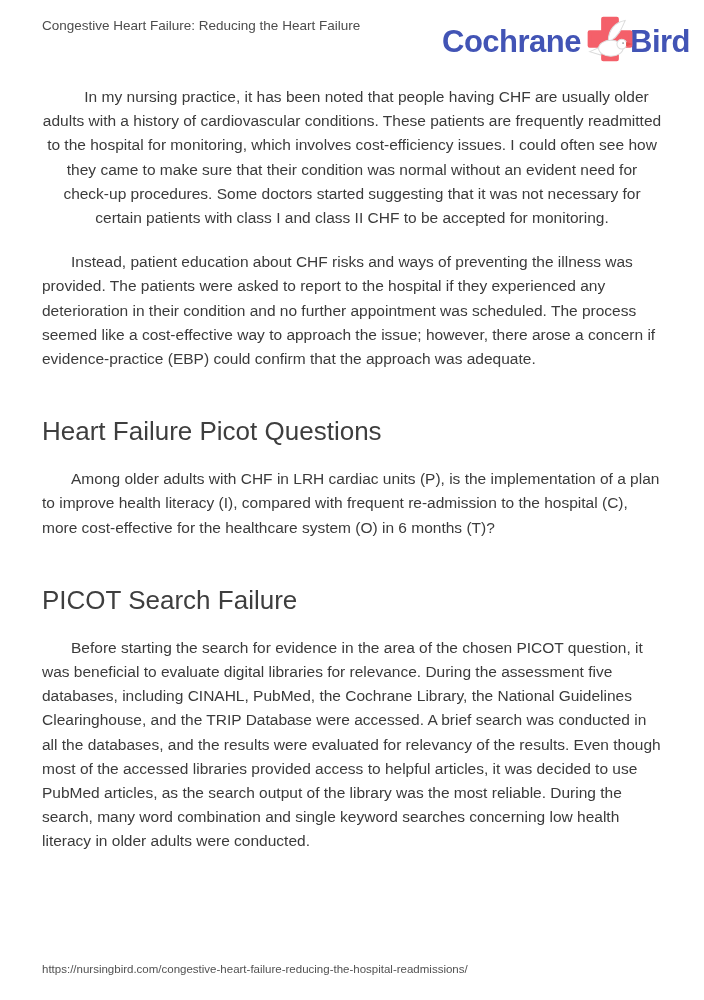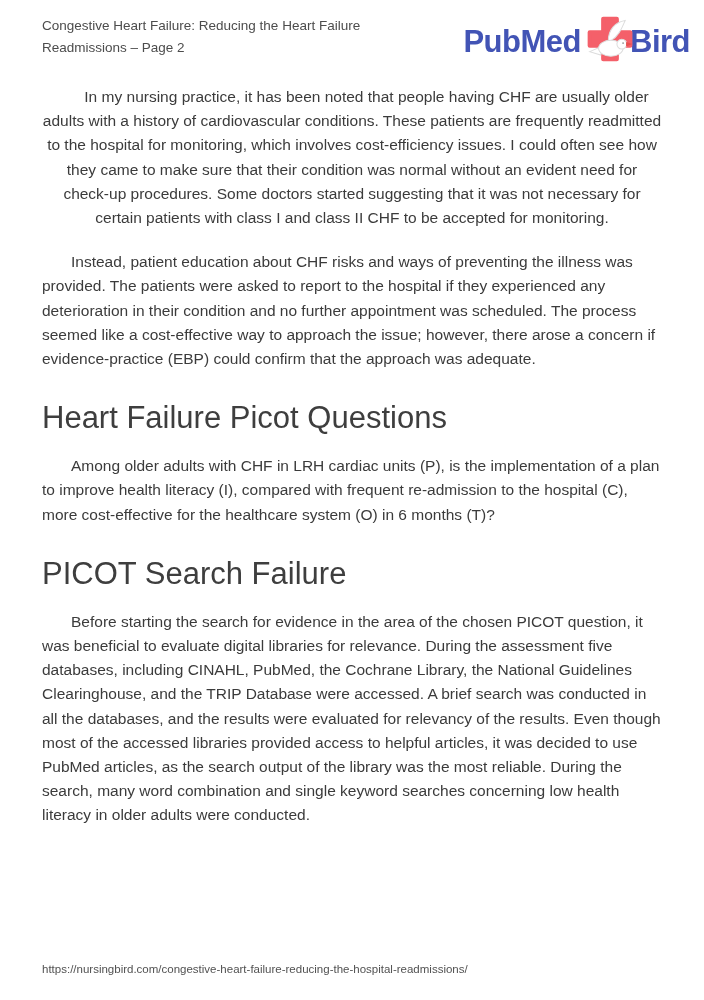--- a/index.html
+++ b/index.html
@@ -30,43 +30,42 @@
   .logo .logo-icon { margin: 0 -7px 0 2px; position: relative; top: 1px; }
 
   
   .article { padding: 0 42px; }
   .article p {
     font-size: 15.5px; line-height: 24.2px; color: #3b3b3b;
     text-indent: 29px; margin: 0 0 20px 0; text-align: left;
   }
   .article p.first { margin-top: 14px; text-align: center; }
   .article h1 {
-    font-size: 31px; line-height: 38px; font-weight: 400; color: #3e3e3e;
-    margin: 28px 0 17px 0; letter-spacing: 0;
+    font-size: 26px; line-height: 38px; font-weight: 400; color: #3e3e3e;
+    margin: 41px 0 17px 0; letter-spacing: 0;
   }
 
   
   .page-footer {
     position: absolute; left: 42px; bottom: 25px;
     font-size: 11.5px; color: #515151;
   }
 </style>
 </head>
 <body>
 
 <div class="page">
 
   <header class="page-header">
     <div class="doc-title">
       <span>Congestive Heart Failure: Reducing the Heart Failure</span>
-      <span>Readmissions – Page 2</span>
     </div>
 
     <div class="logo">
-      <span class="logo-word">PubMed</span>
+      <span class="logo-word">Cochrane</span>
       <span class="logo-icon">
         <svg width="54" height="50" viewBox="0 0 64 58" aria-hidden="true">
 
           <path d="M24 5 H40 V21 H56 V37 H40 V53 H24 V37 H8 V21 H24 Z" stroke-linejoin="round" stroke-width="5" stroke="#f4606a" fill="#f4606a"></path>
 
           <g>
             <path d="M8 44 L24 37 L21 48 Z" fill="#ffffff" stroke="#dcdcdc" stroke-width="1.2"></path>
             <path d="M30 31 C30 18 38 9 50 7 C46 16 43 25 33 31 Z" fill="#ffffff" stroke="#dcdcdc" stroke-width="1.2"></path>
             <ellipse cx="33" cy="40" rx="14.5" ry="9.5" fill="#ffffff" stroke="#dcdcdc" stroke-width="1.2"></ellipse>
             <circle cx="46" cy="35" r="5.8" fill="#ffffff" stroke="#dcdcdc" stroke-width="1.2"></circle>

